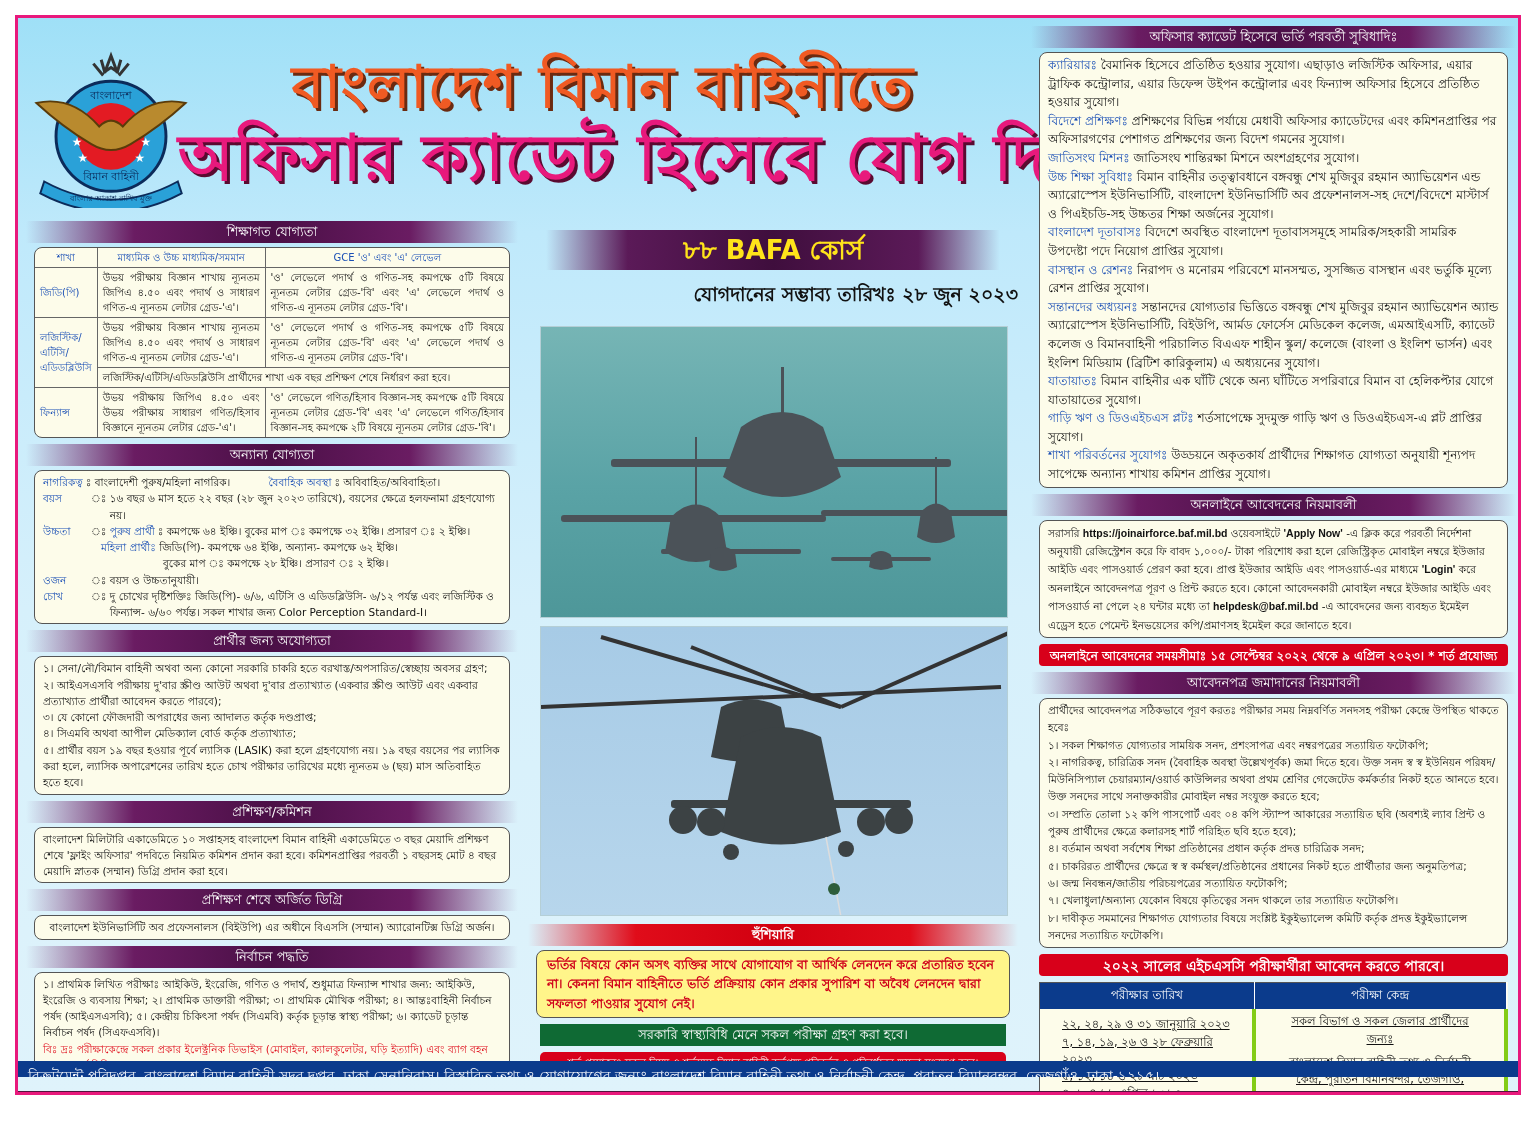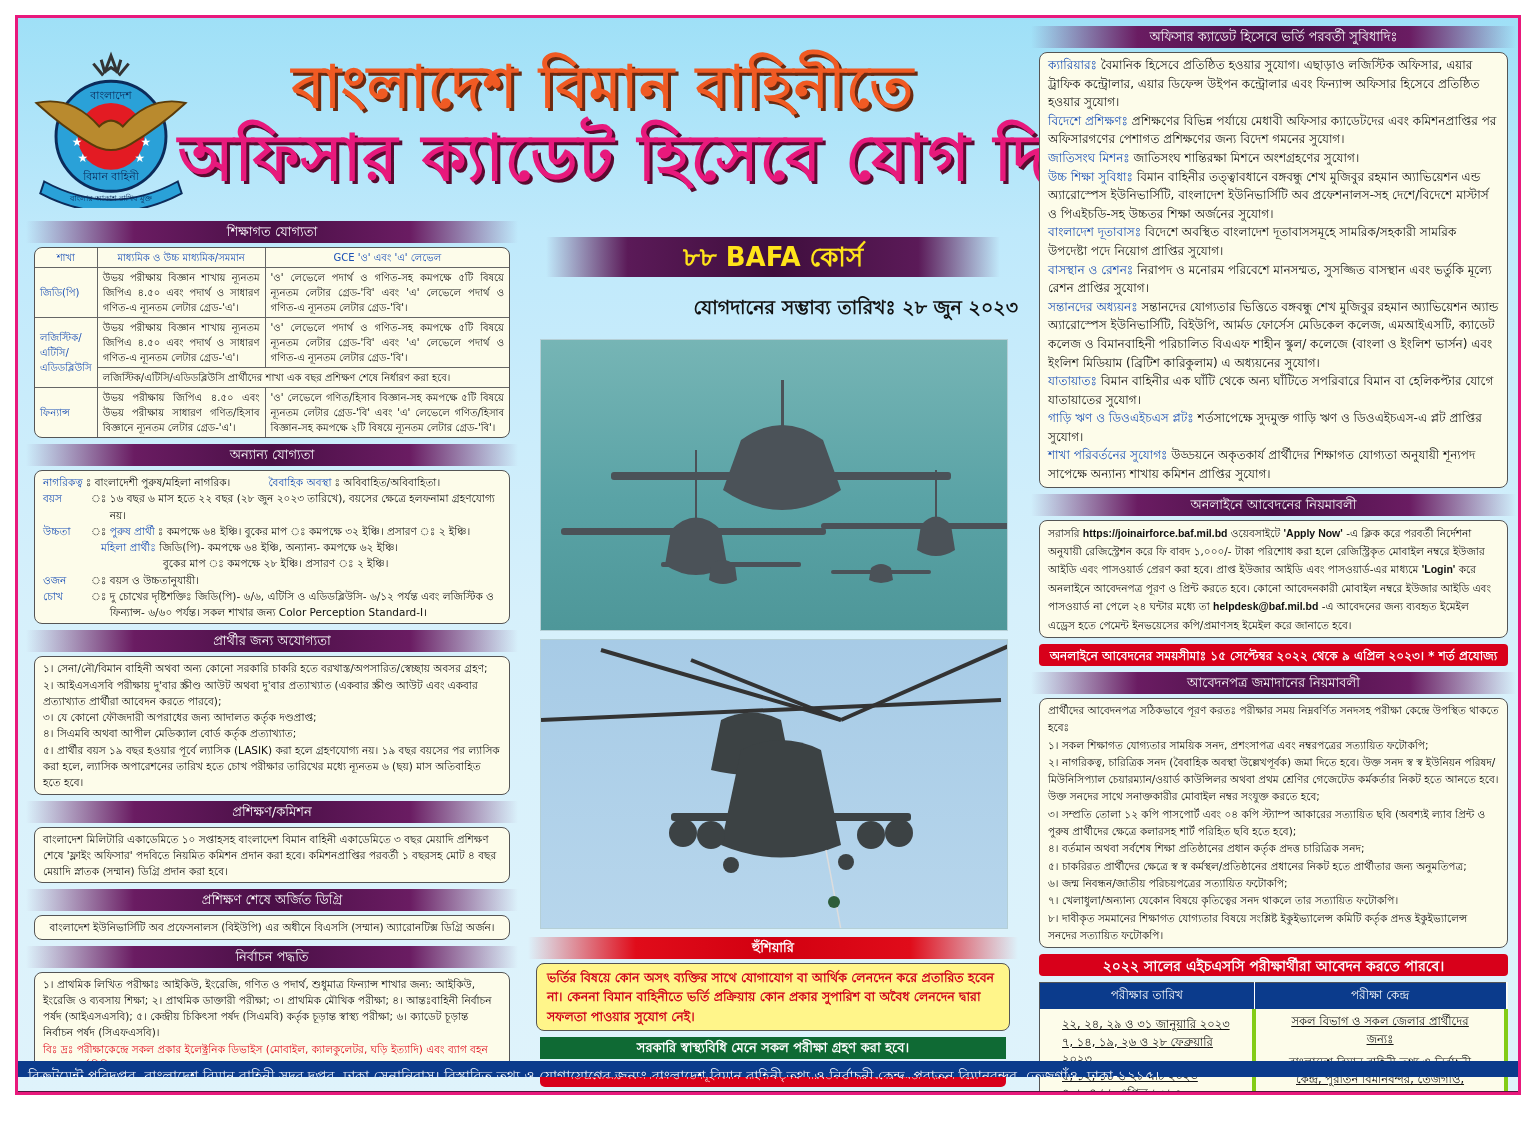--- a/index.html
+++ b/index.html
@@ -39,30 +39,30 @@
   table.edu tr > *:last-child { border-right: none; }
   table.edu tr:last-child > * { border-bottom: none; }
   table.edu th { color: #1a4fb5; font-weight: normal; text-align: center; }
   table.edu td.br { color: #1a4fb5; width: 48px; }
   table.edu td { text-align: justify; }
   
   .row { display: flex; }
   .row .k { color: #1a4fb5; width: 48px; flex: none; }
   
   .bafa {
-    margin: 16px 18px; height: 40px; line-height: 40px; text-align: center;
+    margin: 9px 18px; height: 40px; line-height: 40px; text-align: center;
     color: #ffe41a; font-size: 26px; font-weight: bold;
     background: linear-gradient(90deg, rgba(74,15,70,0) 0%, #5b1a58 18%, #3f0e3d 50%, #5b1a58 82%, rgba(74,15,70,0) 100%);
   }
   .join-date { text-align: right; font-size: 19px; font-weight: bold; margin-top: 10px; color: #111; }
   .photo { margin: 12px 0 0 12px; width: 468px; border: 1px solid #b5cfd6; position: relative; overflow: hidden; }
   .photo.jets { height: 292px; background: linear-gradient(180deg, #76b5b5 0%, #5aa3a6 55%, #4e9799 100%); margin-top: 14px; }
   .photo.heli { height: 290px; background: linear-gradient(180deg, #a7cbe6 0%, #b7d6ec 100%); margin-top: 8px; }
   .warning-box { background: #fff58a; color: #d0021b; border-color: #555; font-size: 12.5px; line-height: 1.55; font-weight: bold; padding: 4px 10px; }
-  .green-bar { margin: 0 12px 6px 12px; background: #0f6a34; color: #fff; text-align: center; font-size: 13px; height: 22px; line-height: 22px; font-weight: bold; }
+  .green-bar { margin: 0 12px 6px 12px; background: #0f6a34; color: #fff; text-align: center; font-size: 13px; height: 22px; line-height: 22px; }
   .red-pill { margin: 0 12px; background: #d8001a; color: #fff; text-align: center; font-size: 10px; height: 22px; line-height: 22px; border-radius: 5px; }
   
   .red-bar { margin: 4px 8px 6px 8px; background: #d8001a; color: #fff; text-align: center; font-size: 12px; height: 22px; line-height: 24px; border-radius: 4px; font-weight: bold; }
   table.exam { width: calc(100% - 16px); margin: 6px 8px 8px 8px; border-collapse: collapse; background: #fdfcea; border: 1px solid #555; font-size: 11.5px; }
   table.exam th { background: #0b3b8c; color: #fff; font-weight: normal; padding: 3px; font-size: 12px; border-right: 1px solid #fff; }
   table.exam td { padding: 4px 22px; line-height: 1.5; vertical-align: middle; border-right: 4px solid #84cc16; text-decoration: underline; }
   table.exam td.center { text-align: center; }
   .u { text-decoration: underline; display: block; margin-bottom: 6px; }
   
   .footer1 { position: absolute; left: 0; top: 1043px; width: 100%; height: 16px; line-height: 30px; background: #0b3b8c; color: #fff; font-size: 14px; padding-left: 10px; white-space: nowrap; overflow: hidden; }

